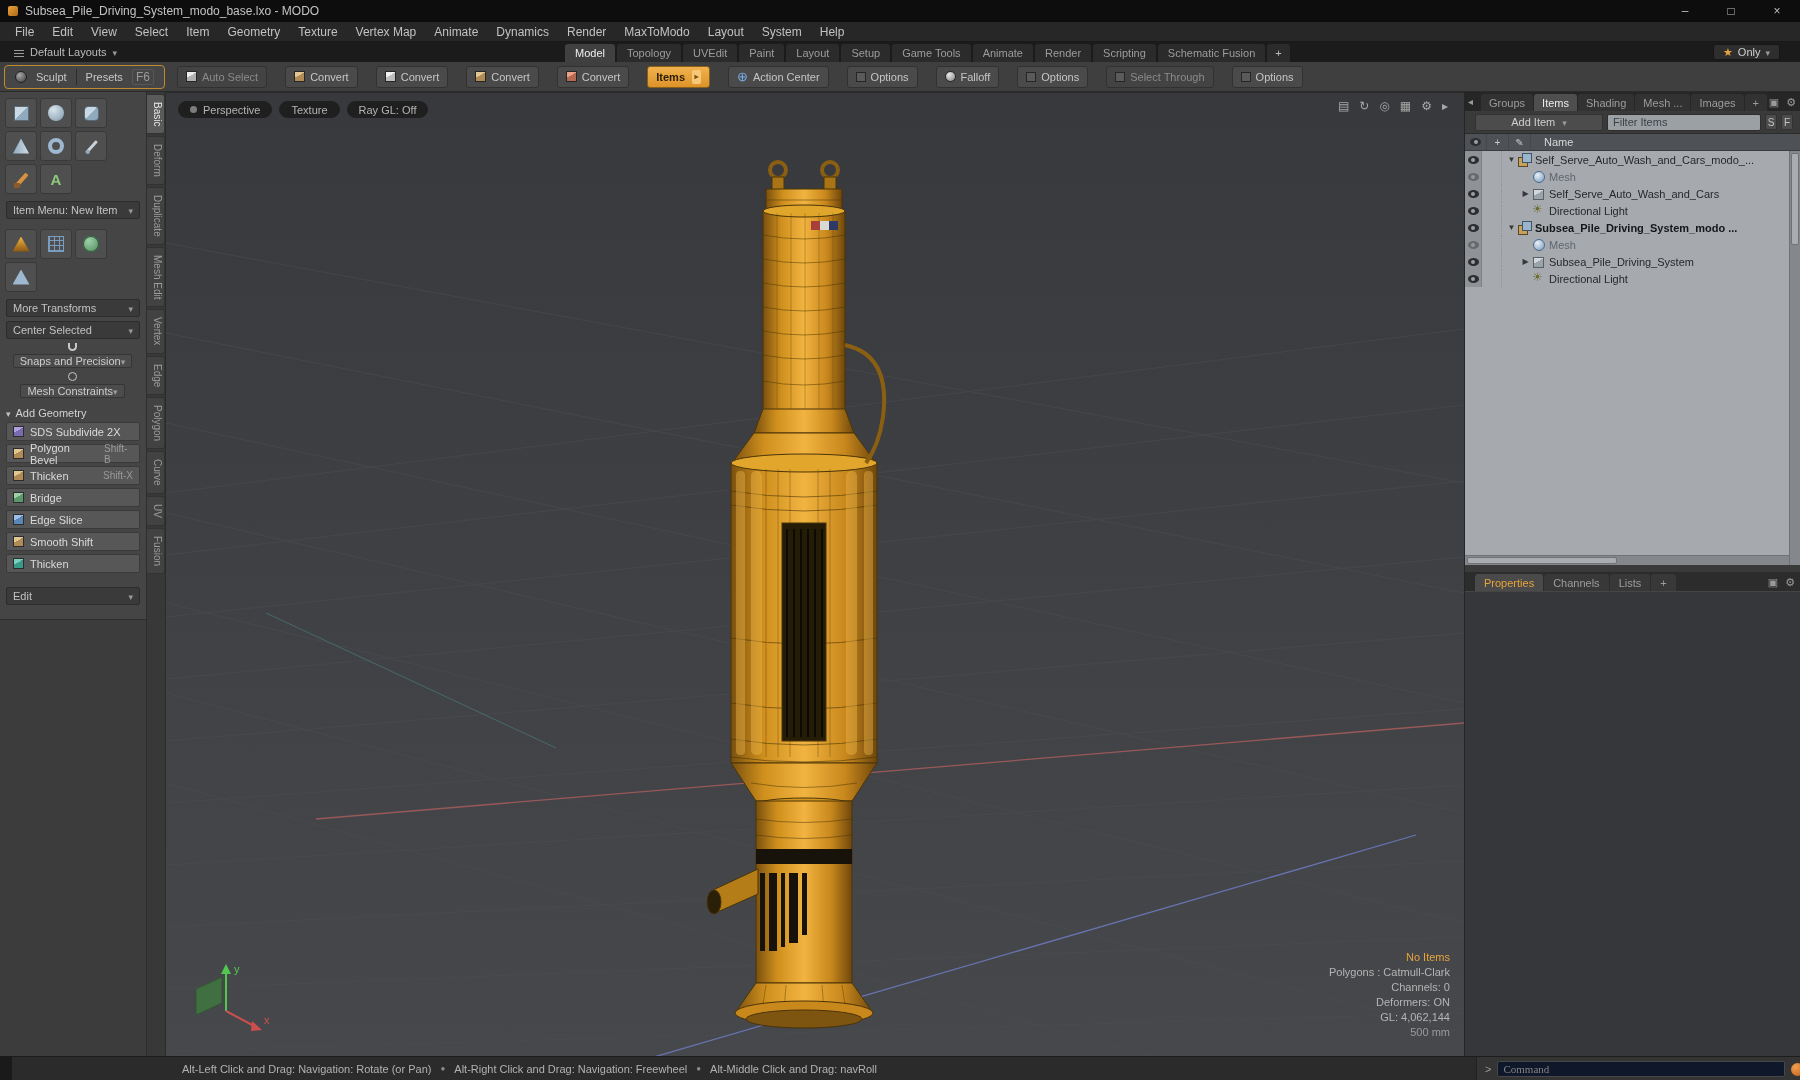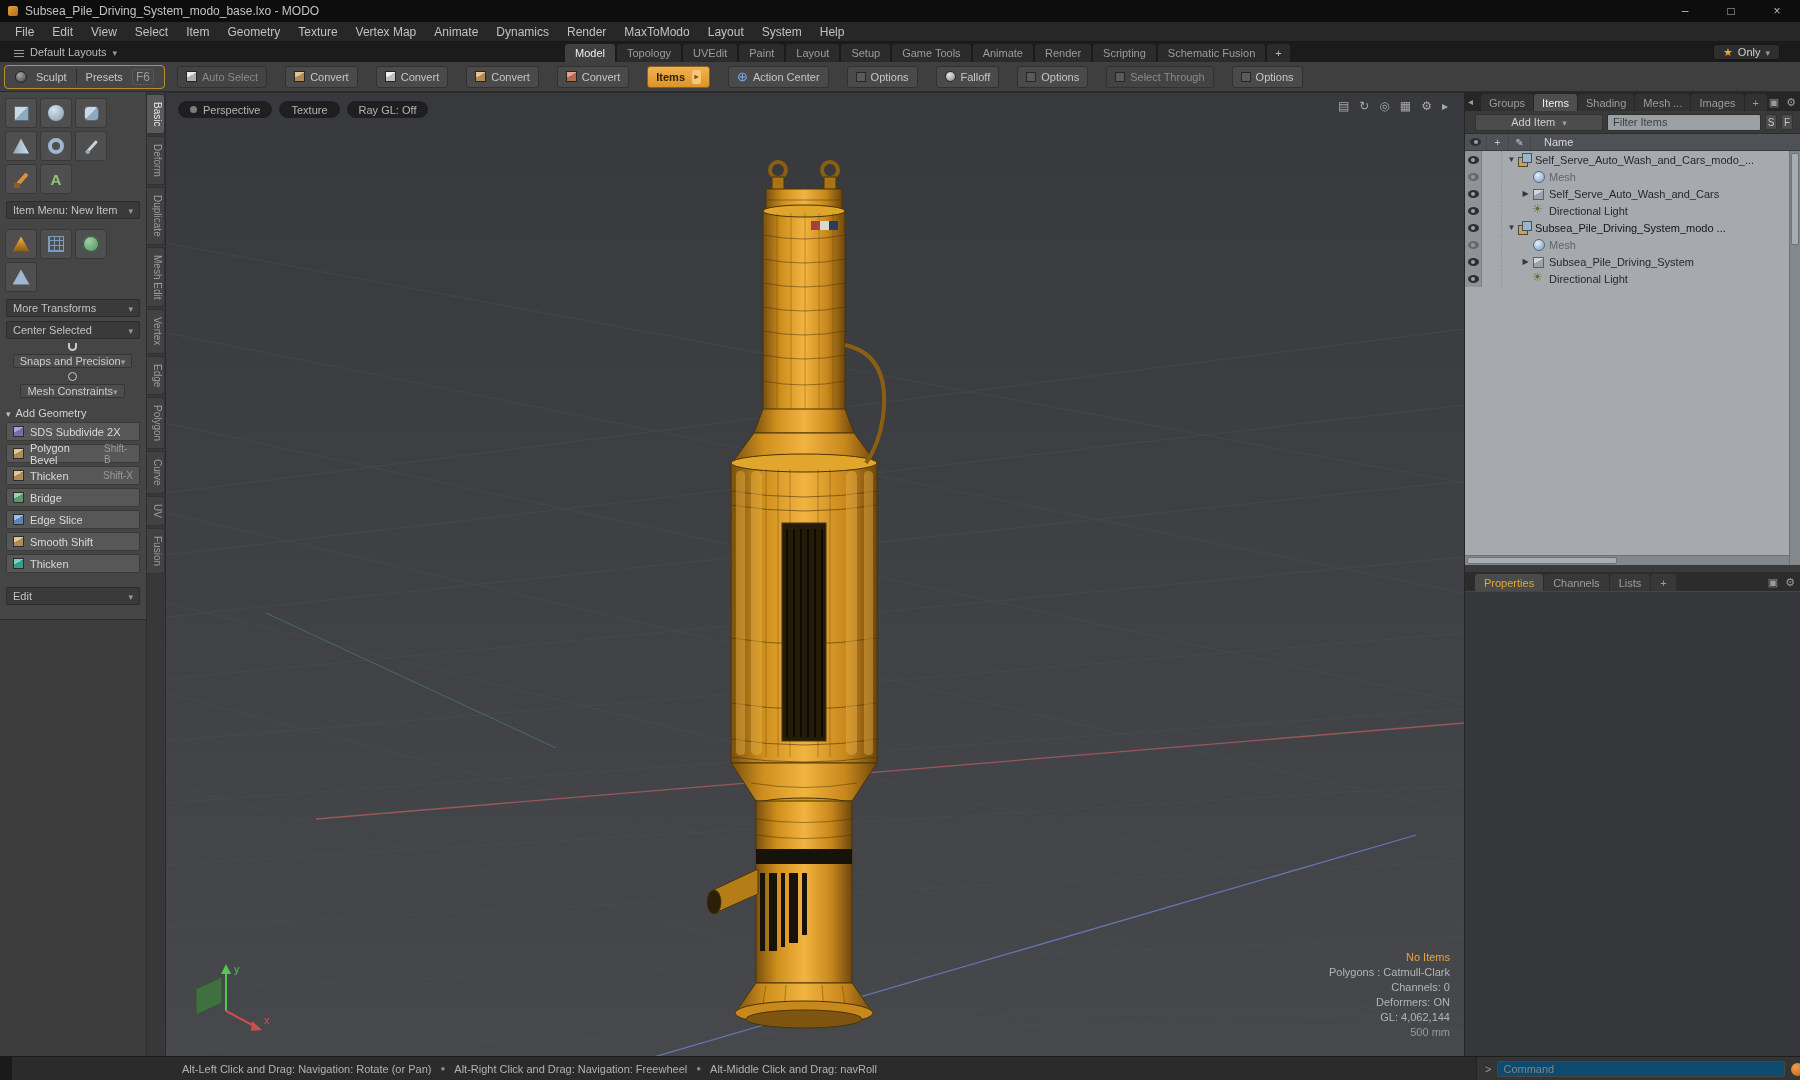--- a/index.html
+++ b/index.html
@@ -130,39 +130,39 @@
 .tree-indent{flex:0 0 4px;}
 .tree-indent.lvl1{flex:0 0 18px;}
 .tree-arrow{flex:0 0 11px;font-size:8px;color:#35383a;text-align:center;}
 .ti{width:13px;height:13px;position:relative;flex:0 0 13px;margin-left:1px;}
 .ti-group::before{content:"";position:absolute;left:0;top:4px;width:8px;height:8px;background:#c9a05a;border:1px solid #55472a;}
 .ti-group::after{content:"";position:absolute;left:4px;top:0;width:8px;height:8px;background:#9ab4cc;border:1px solid #3e5468;}
 .ti-mesh::before{content:"";position:absolute;left:1px;top:1px;width:10px;height:10px;border-radius:50%;background:radial-gradient(circle at 35% 30%,#e8f0f6,#7a9cc0);border:1px solid #4a6a8a;}
 .ti-item::before{content:"";position:absolute;left:1px;top:2px;width:9px;height:9px;background:linear-gradient(150deg,#d0d6dc 40%,#9aa2aa 40%);border:1px solid #5a6066;}
 .ti-light::before{content:"☀";position:absolute;left:0;top:-2px;font-size:12px;color:#6a6a2a;}
 .tree-label{margin-left:4px;white-space:nowrap;}
-.tree-label.bold{font-weight:normal;color:#141618;}
+.tree-label.bold{font-weight:bold;color:#141618;}
 .tree-label.dimtext{color:#5f666c;}
 .vscroll{position:absolute;right:0;top:0;width:11px;height:100%;background:#84888c;border-left:1px solid #6f7377;}
 .vscroll .thumb{position:absolute;left:1px;top:2px;width:8px;height:92px;background:#a9adb1;border:1px solid #6f7377;border-radius:2px;}
 .hscroll{position:absolute;left:0;bottom:0;height:10px;width:calc(100% - 11px);background:#84888c;border-top:1px solid #6f7377;}
 .hscroll .thumb{position:absolute;left:2px;top:1px;height:7px;width:150px;background:#a9adb1;border:1px solid #6f7377;border-radius:2px;}
 .rp-gap{height:7px;background:#3a3a3a;}
 .rp-bottom-tabs{height:19px;background:#2c2c2c;display:flex;align-items:flex-end;gap:1px;padding:2px 5px 0 10px;}
 .rp-btab{height:17px;padding:0 9px;background:#383838;color:#9c9c9c;border-radius:3px 3px 0 0;display:flex;align-items:center;}
 .rp-btab.active{background:#4a4a4a;color:#e8a33c;}
 .rp-empty{height:465px;background:#35373a;border-top:1px solid #454545;}
 
 
 .statusbar{position:absolute;left:0;top:1056px;width:1800px;height:24px;background:#2b2b2b;border-top:1px solid #1d1d1d;display:flex;align-items:center;font-size:11px;color:#b2b2b2;margin-left:12px;}
 .sb-text{padding-left:170px;display:flex;align-items:center;gap:9px;}
 .sb-dot{color:#8a8a8a;font-size:8px;}
 .command-bar{position:absolute;right:0;top:0;width:336px;height:24px;background:#343434;border-left:1px solid #222;display:flex;align-items:center;gap:6px;padding:0 8px;}
 .cmd-prompt{color:#9a9a9a;}
-.cmd-input{flex:1;height:16px;background:#0c4a6e;border:1px solid #474747;border-radius:2px;color:#c0c0c0;font-size:11px;padding:0 5px;font-family:Liberation Sans, sans-serif;outline:none;}
+.cmd-input{flex:1;height:16px;background:#0f172a;border:1px solid #474747;border-radius:2px;color:#c0c0c0;font-size:11px;padding:0 5px;font-family:Liberation Serif, serif;outline:none;}
 .cmd-input::placeholder{color:#838383;opacity:1;}
 .cmd-dot{width:13px;height:13px;border-radius:50%;background:radial-gradient(circle at 35% 30%,#f0a050,#c05a18);flex:0 0 13px;}
 </style>
 </head>
 <body>
 
 <div class="titlebar">
   <span class="app-icon"></span>
   <span>Subsea_Pile_Driving_System_modo_base.lxo - MODO</span>
   <div class="win-controls">

